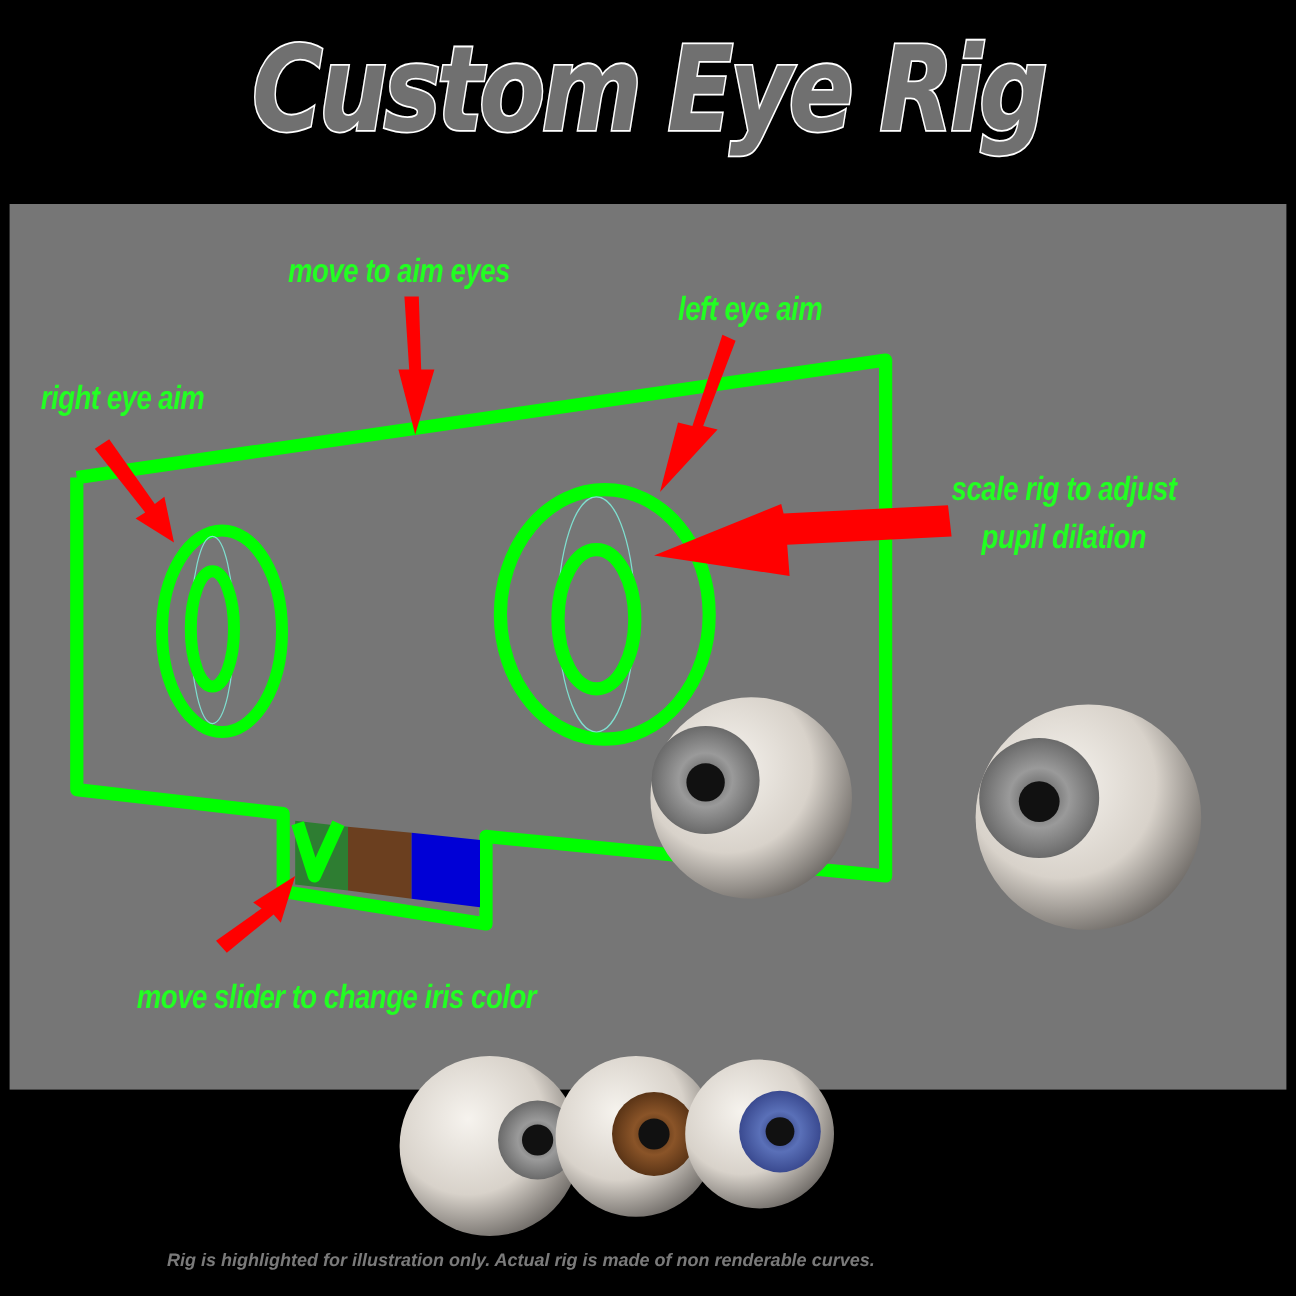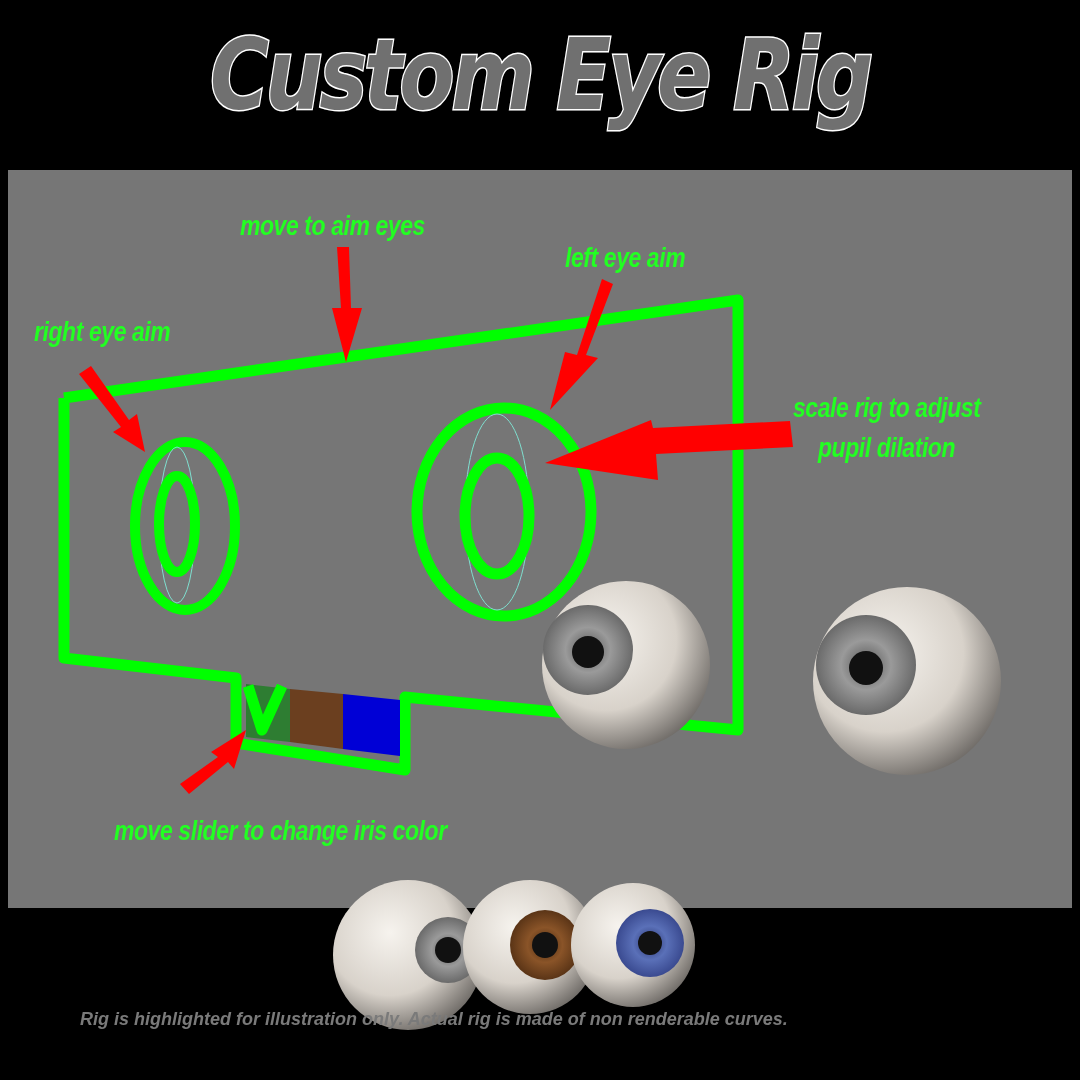--- a/index.html
+++ b/index.html
@@ -12,22 +12,22 @@
     transform:scaleX(0.82); transform-origin:center;
   }
   .panel { position:absolute; left:8px; top:170px; width:1064px; height:738px; background:#767676; }
   svg.scene { position:absolute; left:0; top:0; }
   .label {
     position:absolute; color:#22ff22; font-family:"Liberation Sans", sans-serif;
     font-weight:bold; font-style:italic; font-size:28px; white-space:nowrap;
     transform:scaleX(0.82); transform-origin:left top; letter-spacing:-0.5px;
   }
   .footer {
-    position:absolute; left:0; top:1009px; width:868px; text-align:center;
-    color:#7a7a7a; font-family:"Liberation Sans", sans-serif; font-weight:bold; font-style:italic; font-size:18px;
+    position:absolute; left:0; top:1042px; width:868px; text-align:center;
+    color:#7a7a7a; font-family:"Liberation Sans", sans-serif; font-weight:bold; font-style:italic; font-size:15px;
   }
 </style>
 </head>
 <body>
 
 <div class="title">Custom Eye Rig</div>
 
 <div class="panel"></div>
 
 <svg class="scene" width="1080" height="1080">

